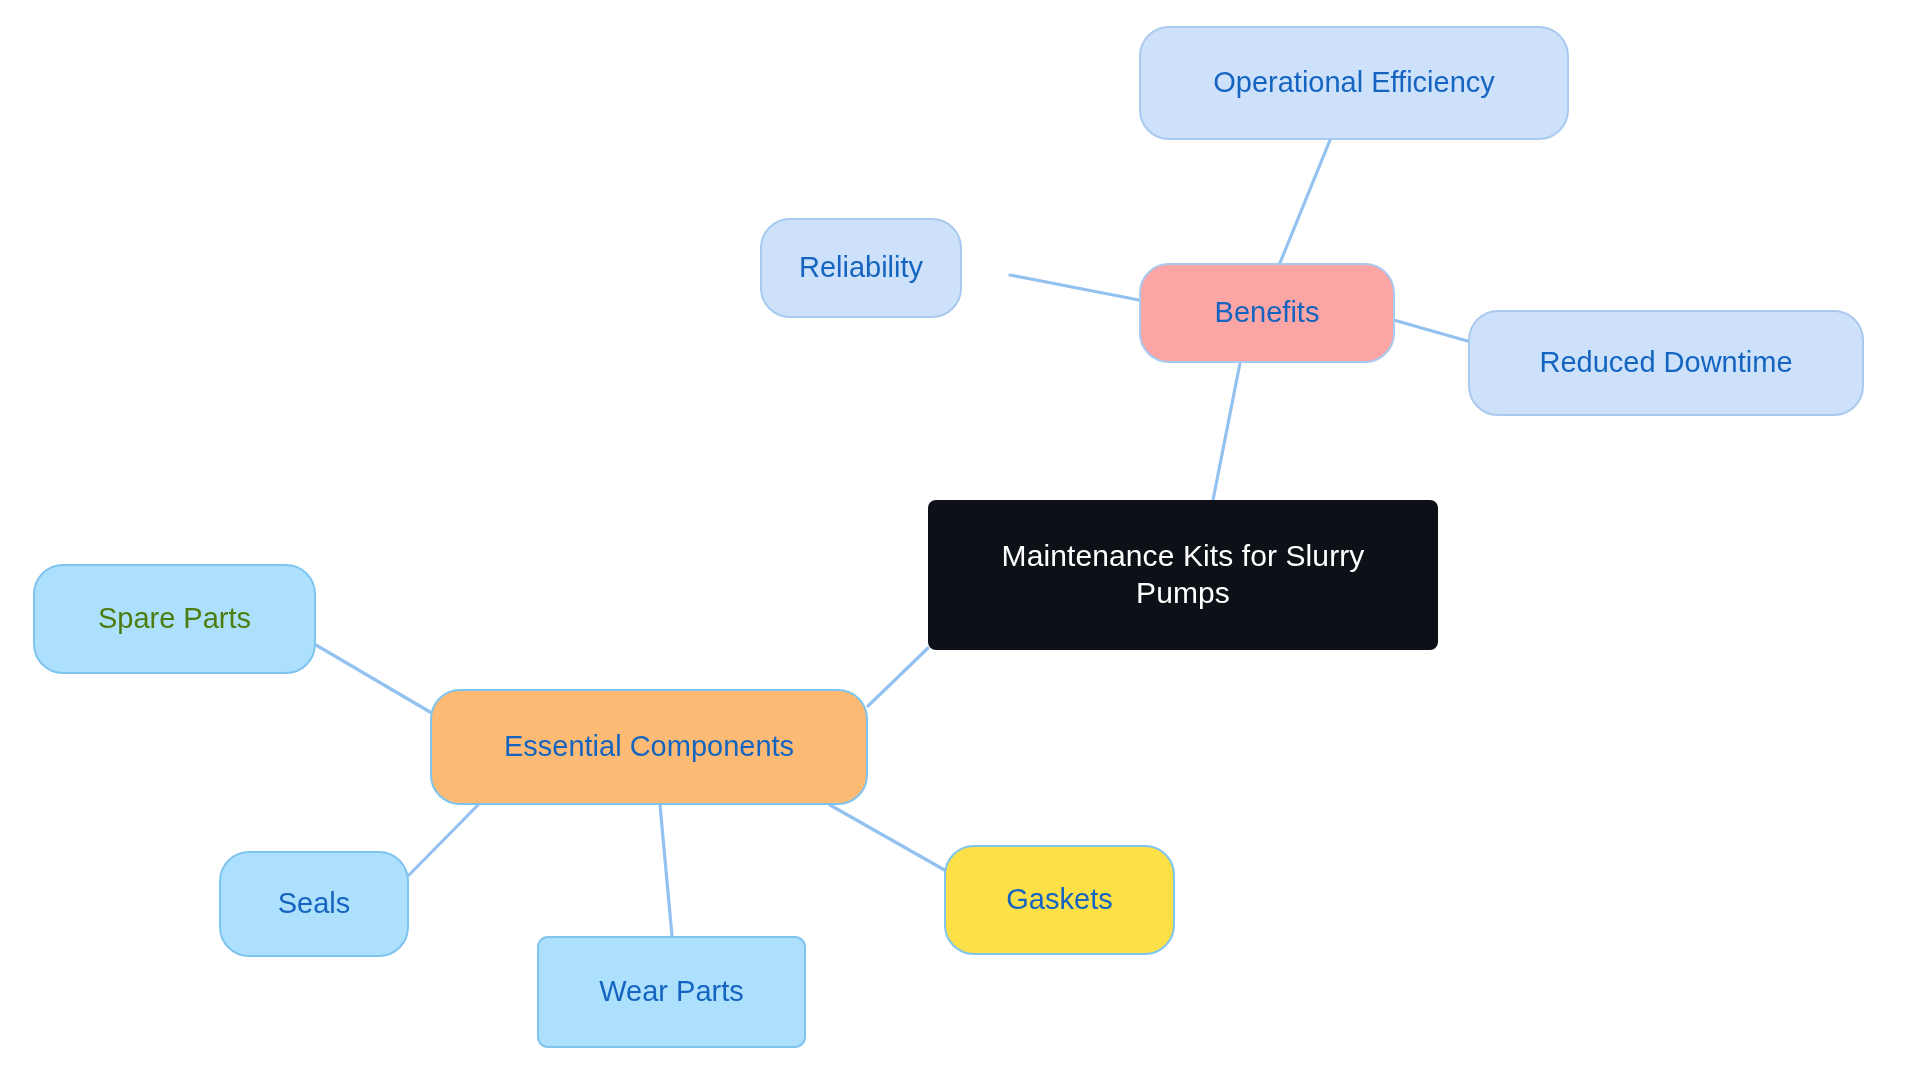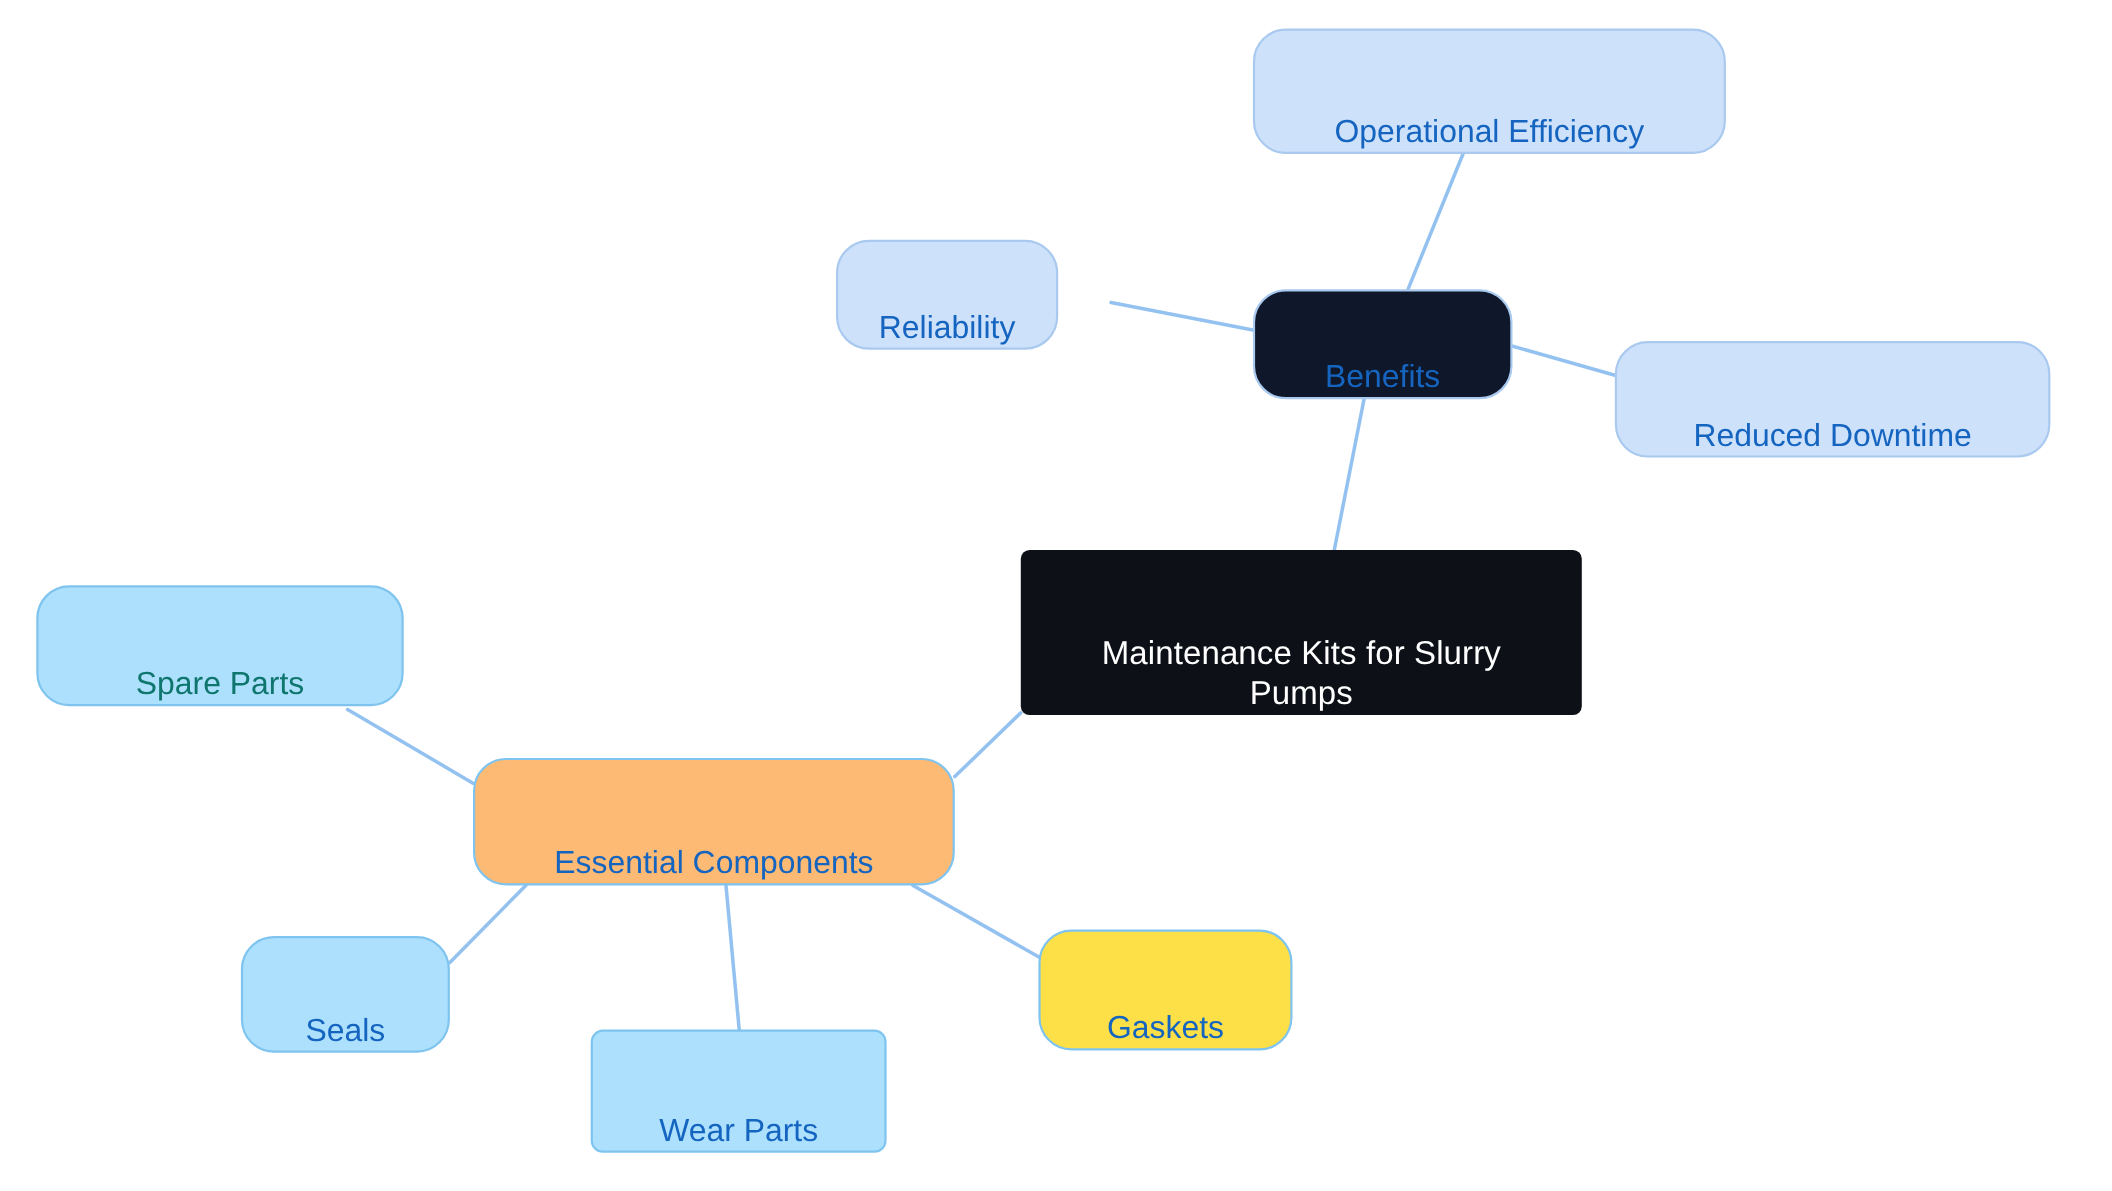--- a/index.html
+++ b/index.html
@@ -20,21 +20,21 @@
     left: 0;
     top: 0;
     width: 1920px;
     height: 1083px;
     pointer-events: none;
   }
   .node {
     position: absolute;
     box-sizing: border-box;
     display: flex;
-    align-items: flex-end;
+    align-items: center;
     justify-content: center;
     text-align: center;
     border-radius: 30px;
     line-height: 1.22;
     white-space: pre-line;
     z-index: 2;
   }
   .node.root {
     background: #0d1117;
     color: #ffffff;
@@ -67,23 +67,23 @@
       <line x1="1139" y1="300" x2="1010" y2="275" stroke="#94c2f0" stroke-width="3.2" stroke-linecap="round"></line>
       <line x1="928" y1="648" x2="868" y2="706" stroke="#94c2f0" stroke-width="3.2" stroke-linecap="round"></line>
       <line x1="430" y1="712" x2="316" y2="645" stroke="#94c2f0" stroke-width="3.2" stroke-linecap="round"></line>
       <line x1="478" y1="805" x2="409" y2="875" stroke="#94c2f0" stroke-width="3.2" stroke-linecap="round"></line>
       <line x1="660" y1="805" x2="672" y2="936" stroke="#94c2f0" stroke-width="3.2" stroke-linecap="round"></line>
       <line x1="830" y1="805" x2="948" y2="872" stroke="#94c2f0" stroke-width="3.2" stroke-linecap="round"></line>
     </svg>
   <div id="node-layer">
       <div class="node root" style="left: 928px; top: 500px; width: 510px; height: 150px; background: rgb(13, 17, 23); color: rgb(255, 255, 255);"><span>Maintenance Kits for Slurry
 Pumps</span></div>
-      <div class="node branch-benefits" style="left: 1139px; top: 263px; width: 236px; height: 100px; background: #0f172a; border-color: rgb(169, 201, 239); color: rgb(21, 101, 192);"><span>Benefits</span></div>
+      <div class="node branch-benefits" style="left: 1139px; top: 263px; width: 256px; height: 100px; background: #fca5a5; border-color: rgb(169, 201, 239); color: rgb(21, 101, 192);"><span>Benefits</span></div>
       <div class="node branch-benefits" style="left: 1139px; top: 26px; width: 430px; height: 114px; background: rgb(205, 225, 250); border-color: rgb(169, 201, 239); color: rgb(21, 101, 192);"><span>Operational Efficiency</span></div>
       <div class="node branch-benefits" style="left: 1468px; top: 310px; width: 396px; height: 106px; background: rgb(205, 225, 250); border-color: rgb(169, 201, 239); color: rgb(21, 101, 192);"><span>Reduced Downtime</span></div>
       <div class="node branch-benefits" style="left: 760px; top: 218px; width: 202px; height: 100px; background: rgb(205, 225, 250); border-color: rgb(169, 201, 239); color: rgb(21, 101, 192);"><span>Reliability</span></div>
       <div class="node branch-components" style="left: 430px; top: 689px; width: 438px; height: 116px; background: #fdba74; border-color: rgb(126, 196, 239); color: rgb(21, 101, 192);"><span>Essential Components</span></div>
-      <div class="node branch-components" style="left: 33px; top: 532px; width: 334px; height: 110px; background: rgb(172, 224, 253); border-color: rgb(126, 196, 239); color: #0f766e;"><span>Spare Parts</span></div>
+      <div class="node branch-components" style="left: 33px; top: 564px; width: 283px; height: 110px; background: rgb(172, 224, 253); border-color: rgb(126, 196, 239); color: #4d7c0f;"><span>Spare Parts</span></div>
       <div class="node branch-components" style="left: 219px; top: 851px; width: 190px; height: 106px; background: rgb(172, 224, 253); border-color: rgb(126, 196, 239); color: rgb(21, 101, 192);"><span>Seals</span></div>
       <div class="node branch-components" style="left: 537px; top: 936px; width: 269px; height: 112px; background: rgb(172, 224, 253); border-color: rgb(126, 196, 239); color: rgb(21, 101, 192); border-radius: 11px;"><span>Wear Parts</span></div>
       <div class="node branch-components" style="left: 944px; top: 845px; width: 231px; height: 110px; background: #fde047; border-color: rgb(126, 196, 239); color: rgb(21, 101, 192);"><span>Gaskets</span></div>
     </div>
 </div>
 
 </body></html>

